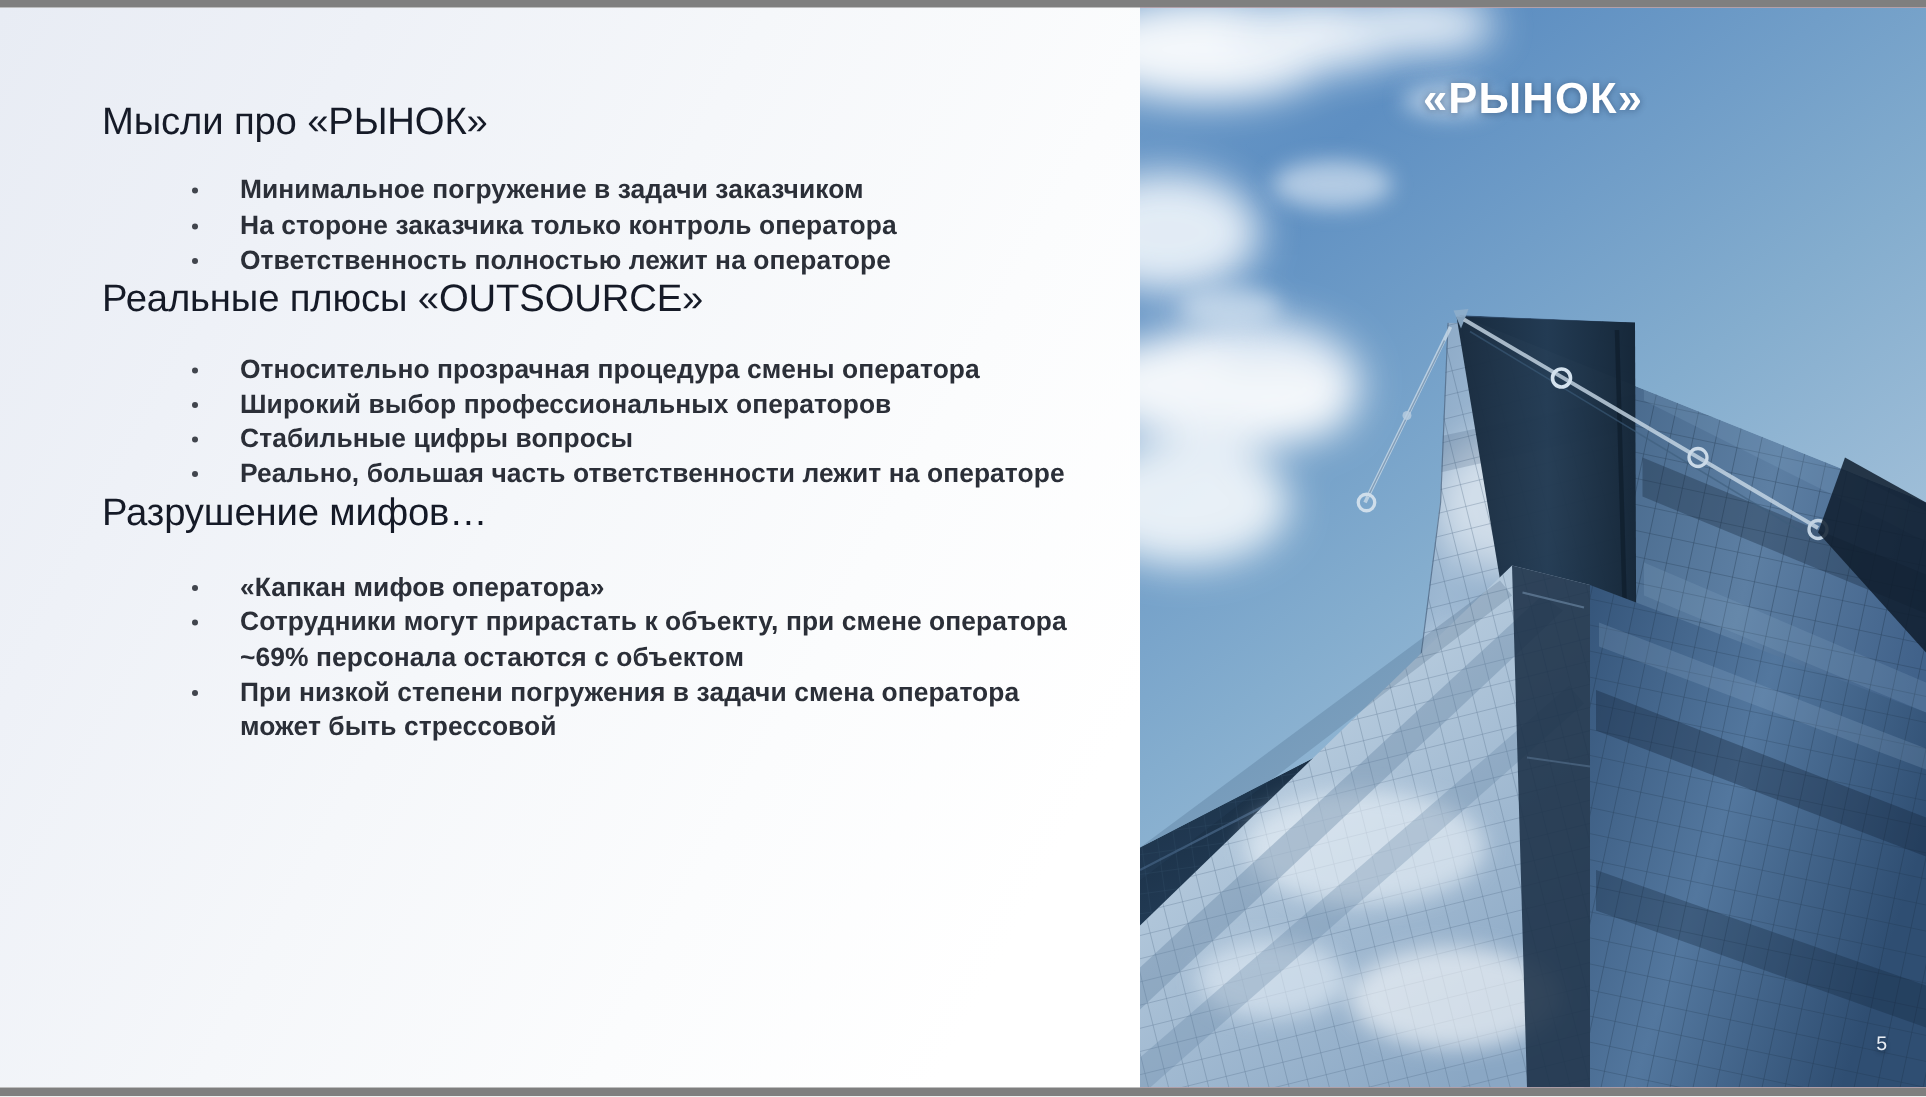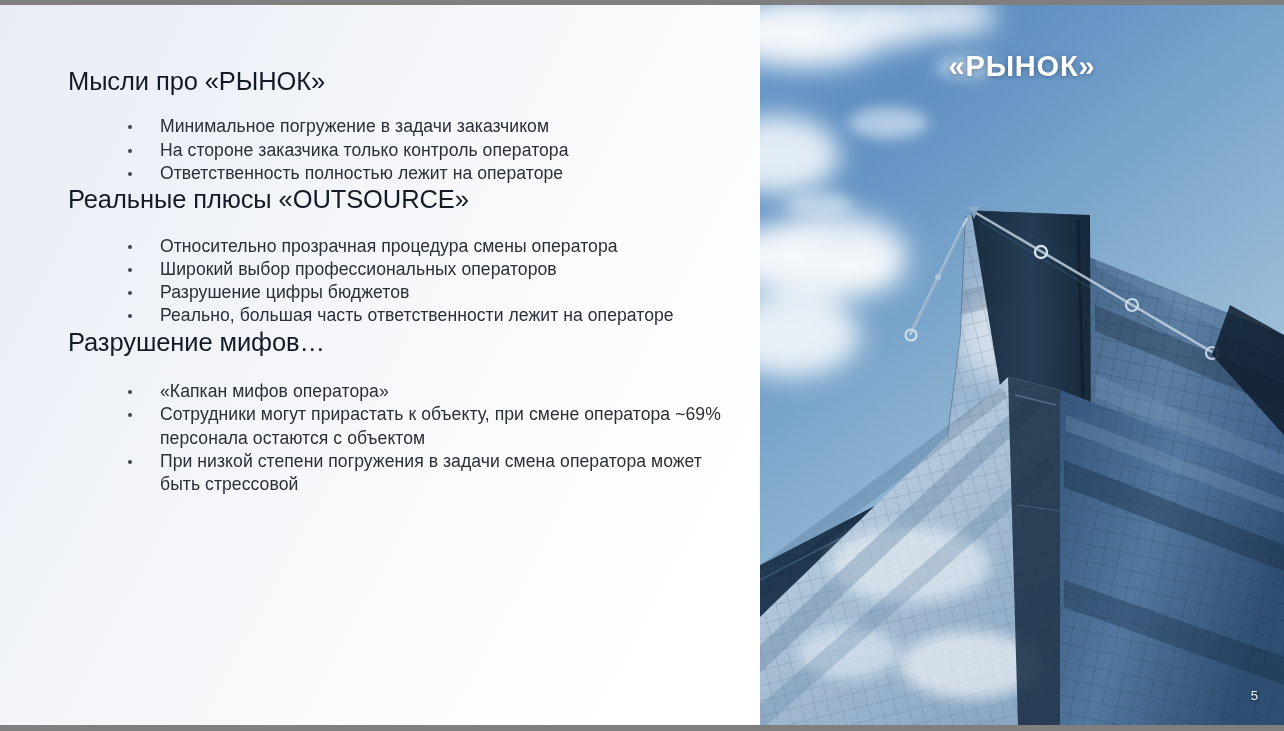--- a/index.html
+++ b/index.html
@@ -87,21 +87,21 @@
     margin: 0;
     padding: 0;
   }
 
   ul.bullets li {
     position: relative;
     padding-left: 92px;
     font-size: 17.6px;
     line-height: 23.3px;
     color: #2b2f38;
-    font-weight: 400;
+    font-weight: 700;
     letter-spacing: 0.05px;
     margin: 0;
   }
 
   ul.bullets li::before {
     content: "";
     position: absolute;
     left: 60px;
     top: 10px;
     width: 4px;
@@ -176,21 +176,21 @@
             <li>На стороне заказчика только контроль оператора</li>
             <li>Ответственность полностью лежит на операторе</li>
           </ul>
         </div>
 
         <div class="section sec-outsource">
           <h2 class="section-heading">Реальные плюсы «OUTSOURCE»</h2>
           <ul class="bullets">
             <li>Относительно прозрачная процедура смены оператора</li>
             <li>Широкий выбор профессиональных операторов</li>
-            <li>Разрушение цифры бюджетов</li>
+            <li>Стабильные цифры вопросы</li>
             <li>Реально, большая часть ответственности лежит на операторе</li>
           </ul>
         </div>
 
         <div class="section sec-myths">
           <h2 class="section-heading">Разрушение мифов…</h2>
           <ul class="bullets">
             <li>«Капкан мифов оператора»</li>
             <li>Сотрудники могут прирастать к объекту, при смене оператора ~69% персонала остаются с объектом</li>
             <li>При низкой степени погружения в задачи смена оператора может быть стрессовой</li>

